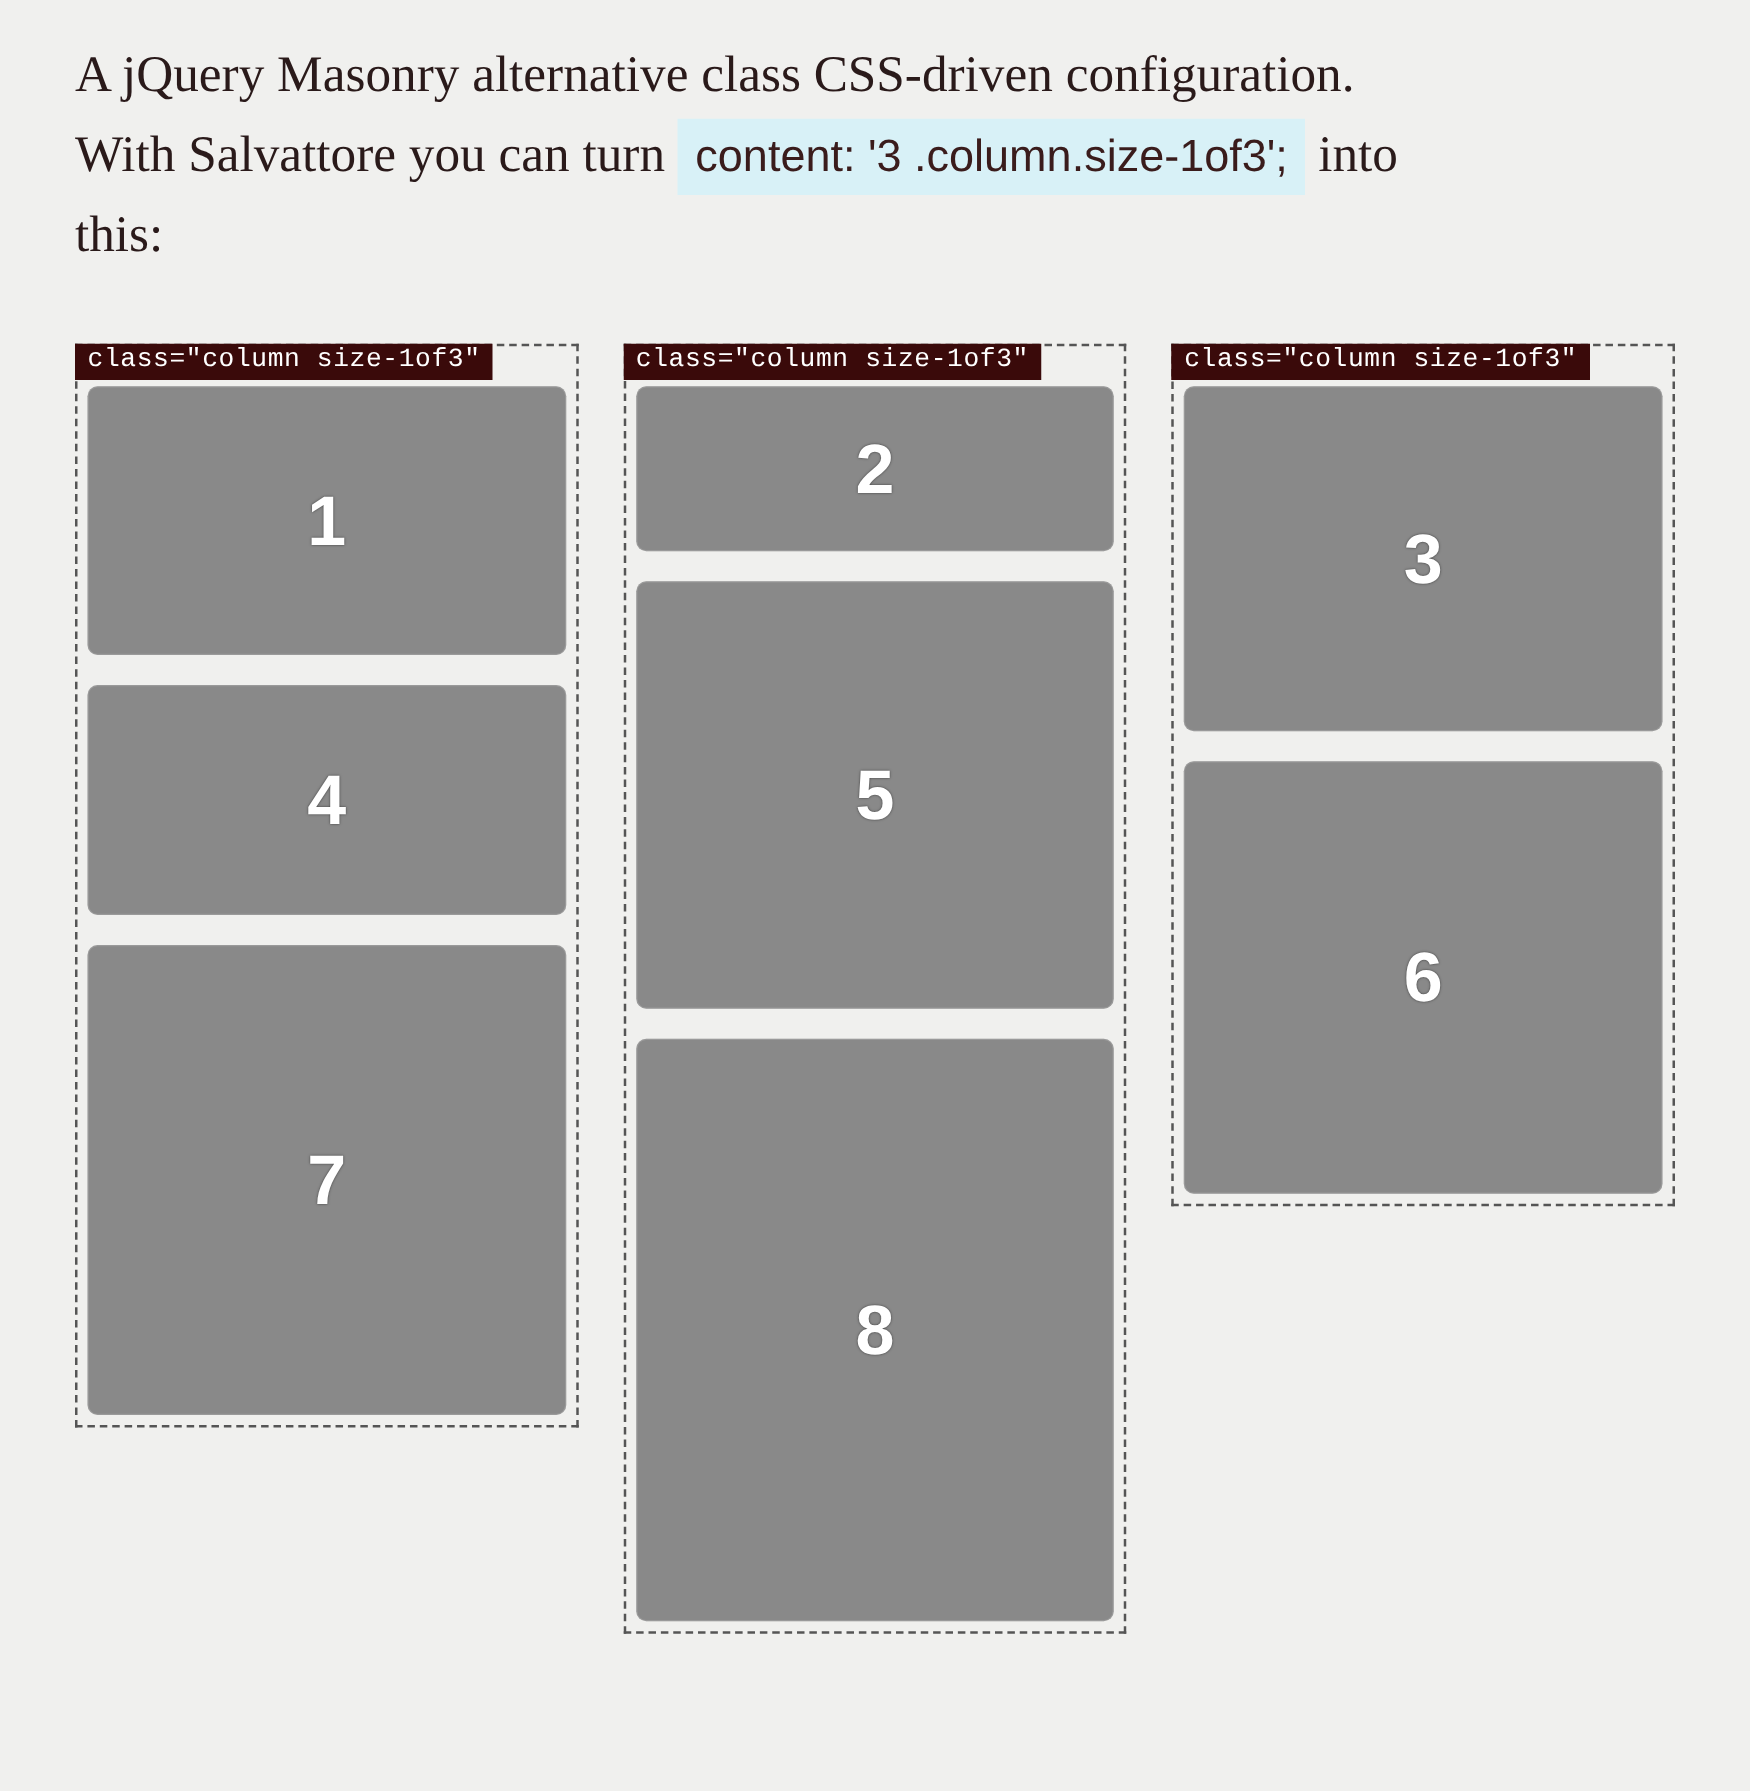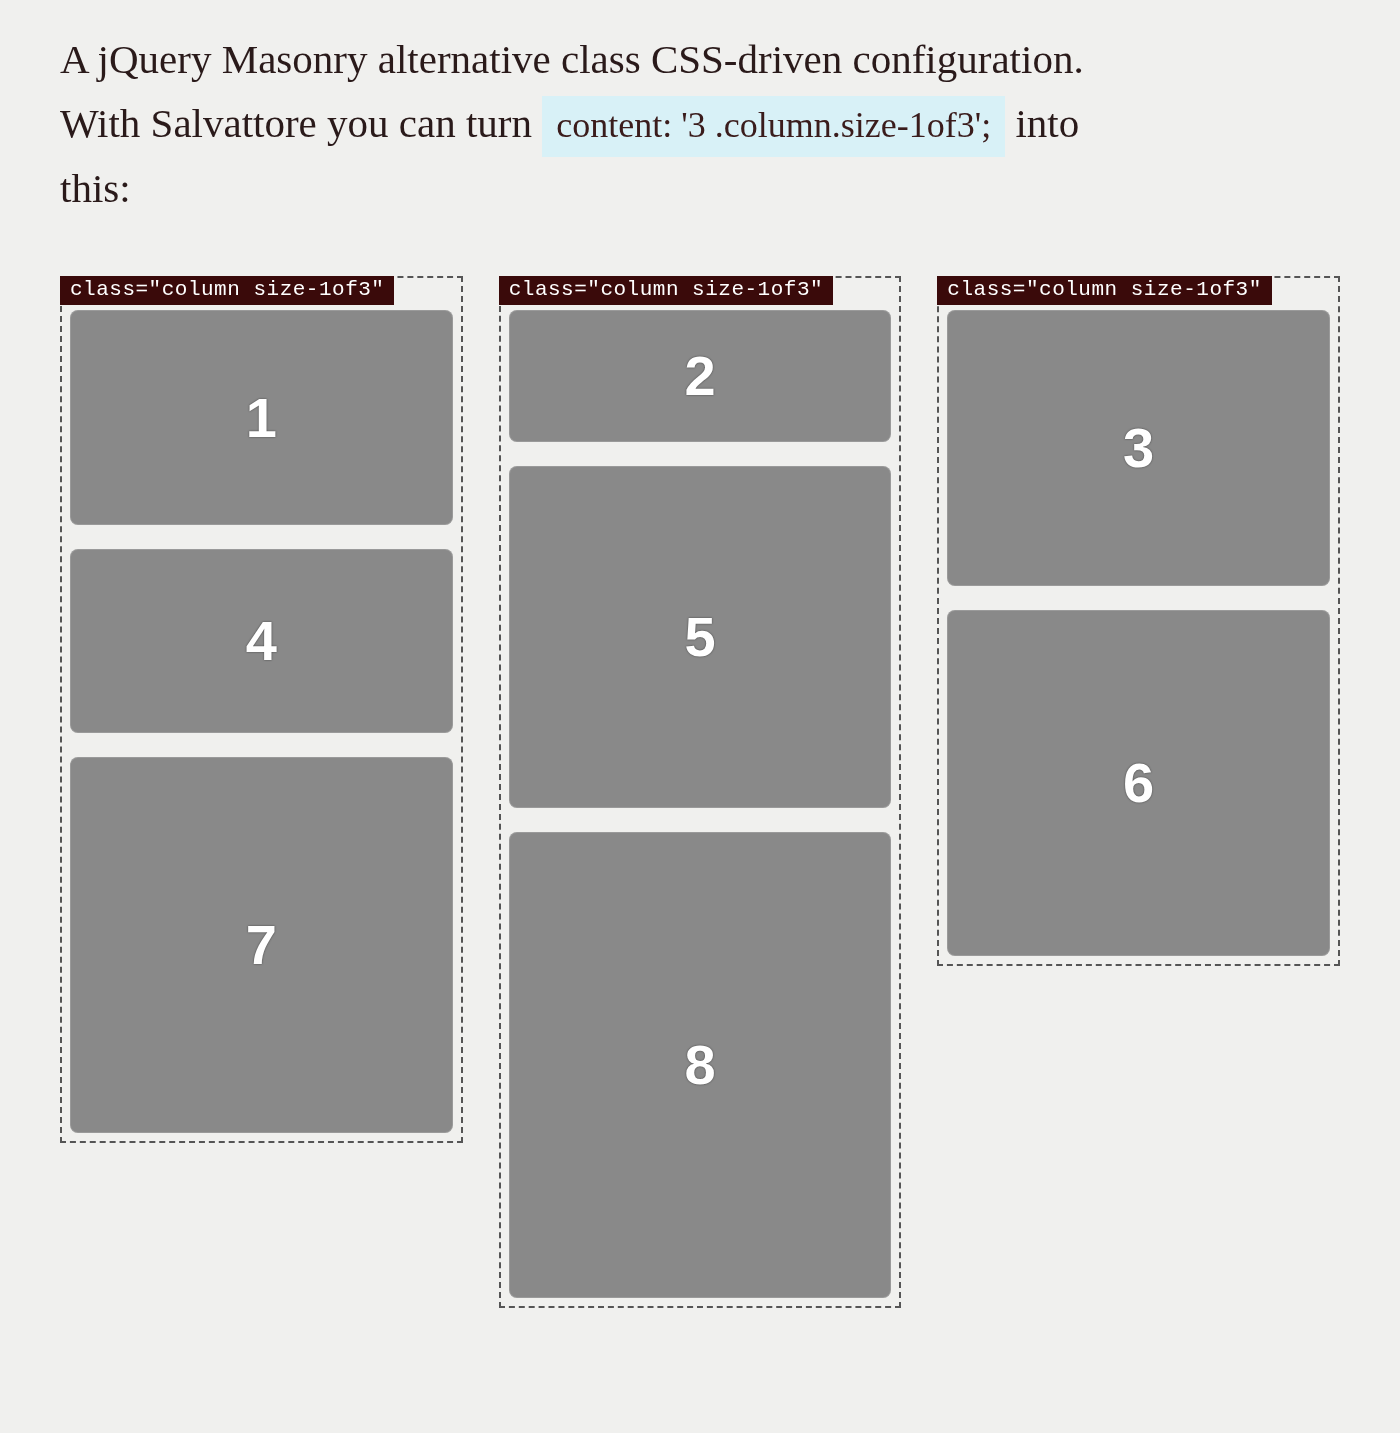--- a/index.html
+++ b/index.html
@@ -14,21 +14,21 @@
     padding: 28px 60px 70px 60px;
     box-sizing: border-box;
   }
   .intro {
     font-size: 41px;
     line-height: 1.55;
     margin: 0 0 30px 0;
     max-width: 1100px;
   }
   .intro .code-inline {
-    font-family: Liberation Serif, serif;
+    font-family: Liberation Sans, sans-serif;
     font-size: 36px;
     background: #d8f1f7;
     padding: 2px 14px 4px 14px;
     display: inline-block;
     color: #3a1c1c;
   }
   .grid {
     display: flex;
     gap: 36px;
     margin-top: 55px;

